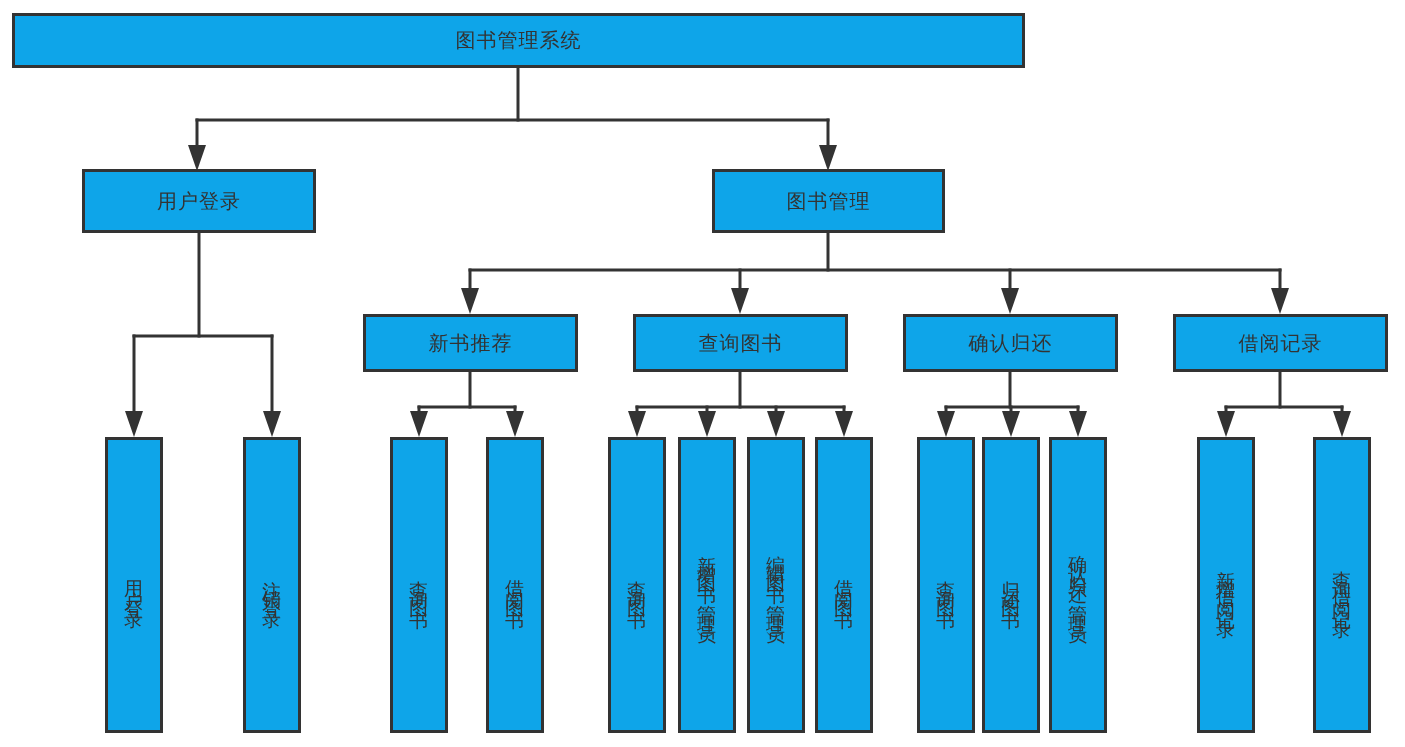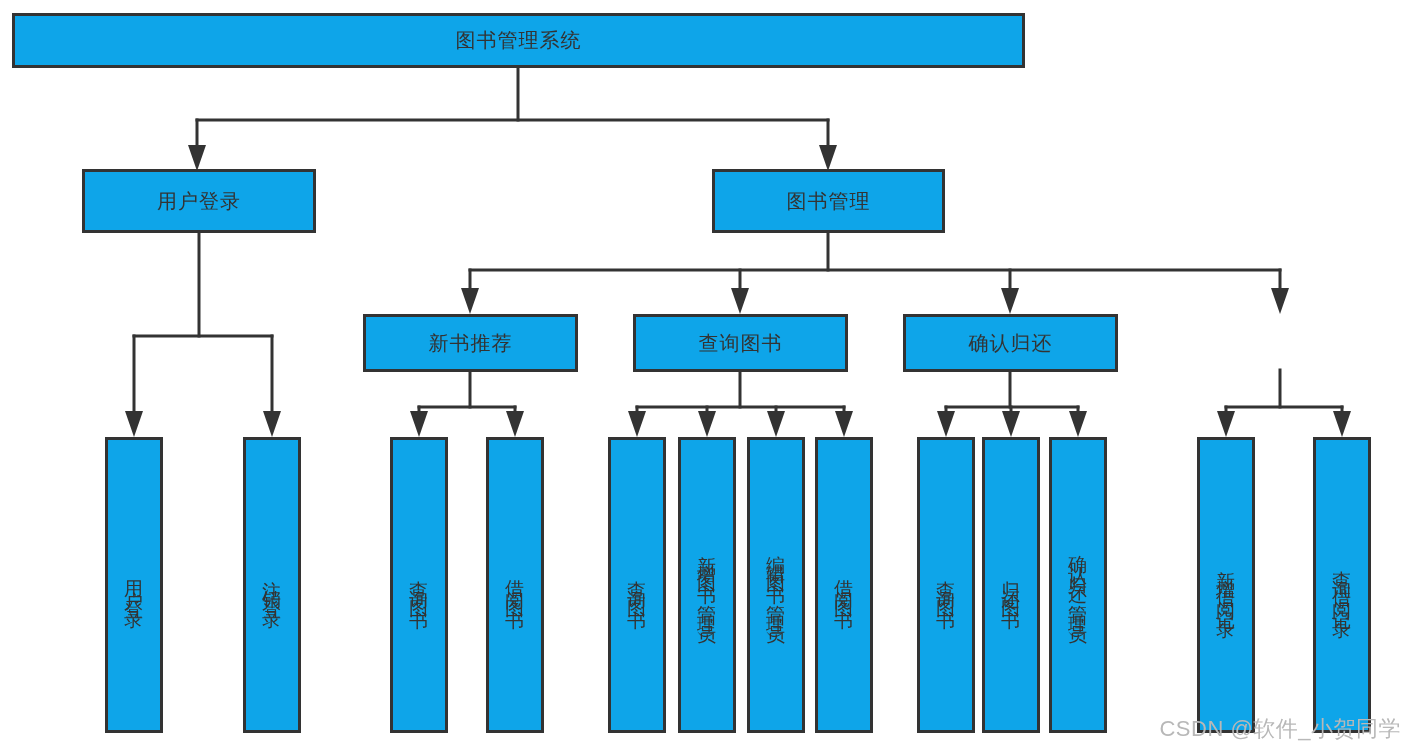--- a/index.html
+++ b/index.html
@@ -131,20 +131,23 @@
 
   <div class="node hnode" style="left:363px;top:314px;width:215px;height:58px;justify-content:center;">
     <span>新书推荐</span>
   </div>
   <div class="node hnode" style="left:633px;top:314px;width:215px;height:58px;">
     <span>查询图书</span>
   </div>
   <div class="node hnode" style="left:903px;top:314px;width:215px;height:58px;">
     <span>确认归还</span>
   </div>
+  <div class="node hnode" style="left:1173px;top:314px;width:215px;height:58px;">
+    <span>借阅记录</span>
+  </div>
 
   <div class="node vnode" style="left:105px;top:437px;width:58px;height:296px;">
     <span class="vlabel">用户登录</span>
   </div>
   <div class="node vnode" style="left:243px;top:437px;width:58px;height:296px;">
     <span class="vlabel">注销登录</span>
   </div>
 
   <div class="node vnode" style="left:390px;top:437px;width:58px;height:296px;">
     <span class="vlabel">查询图书</span>
@@ -176,15 +179,14 @@
     <span class="vlabel">确认归还（管理员）</span>
   </div>
 
   <div class="node vnode" style="left:1197px;top:437px;width:58px;height:296px;">
     <span class="vlabel">新增借阅记录</span>
   </div>
   <div class="node vnode" style="left:1313px;top:437px;width:58px;height:296px;">
     <span class="vlabel">查询借阅记录</span>
   </div>
 
-  <div class="watermark">CSDN @软件_小贺同学</div>
 
 </div>
 
 </body></html>

